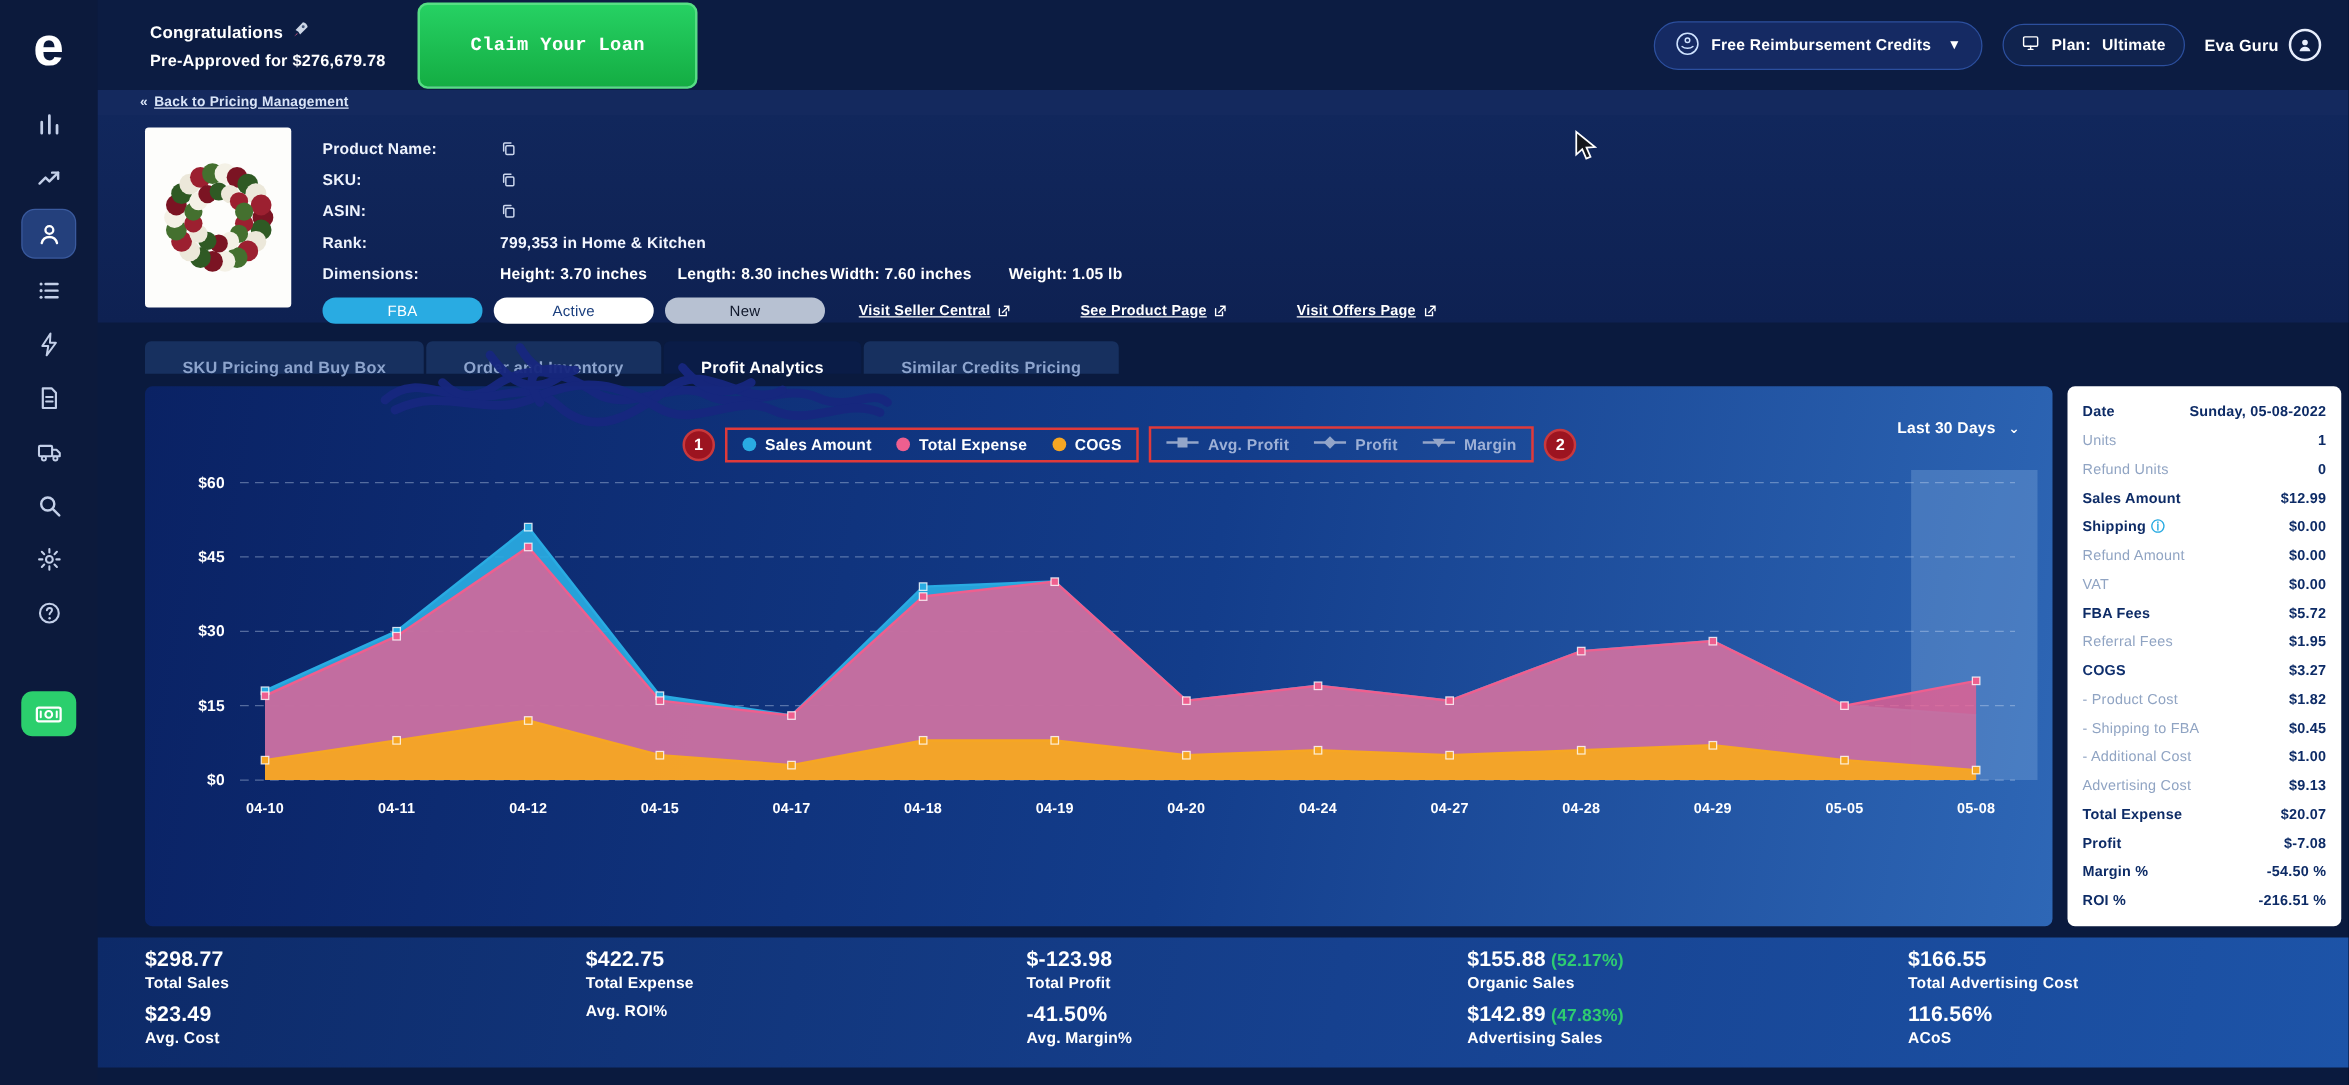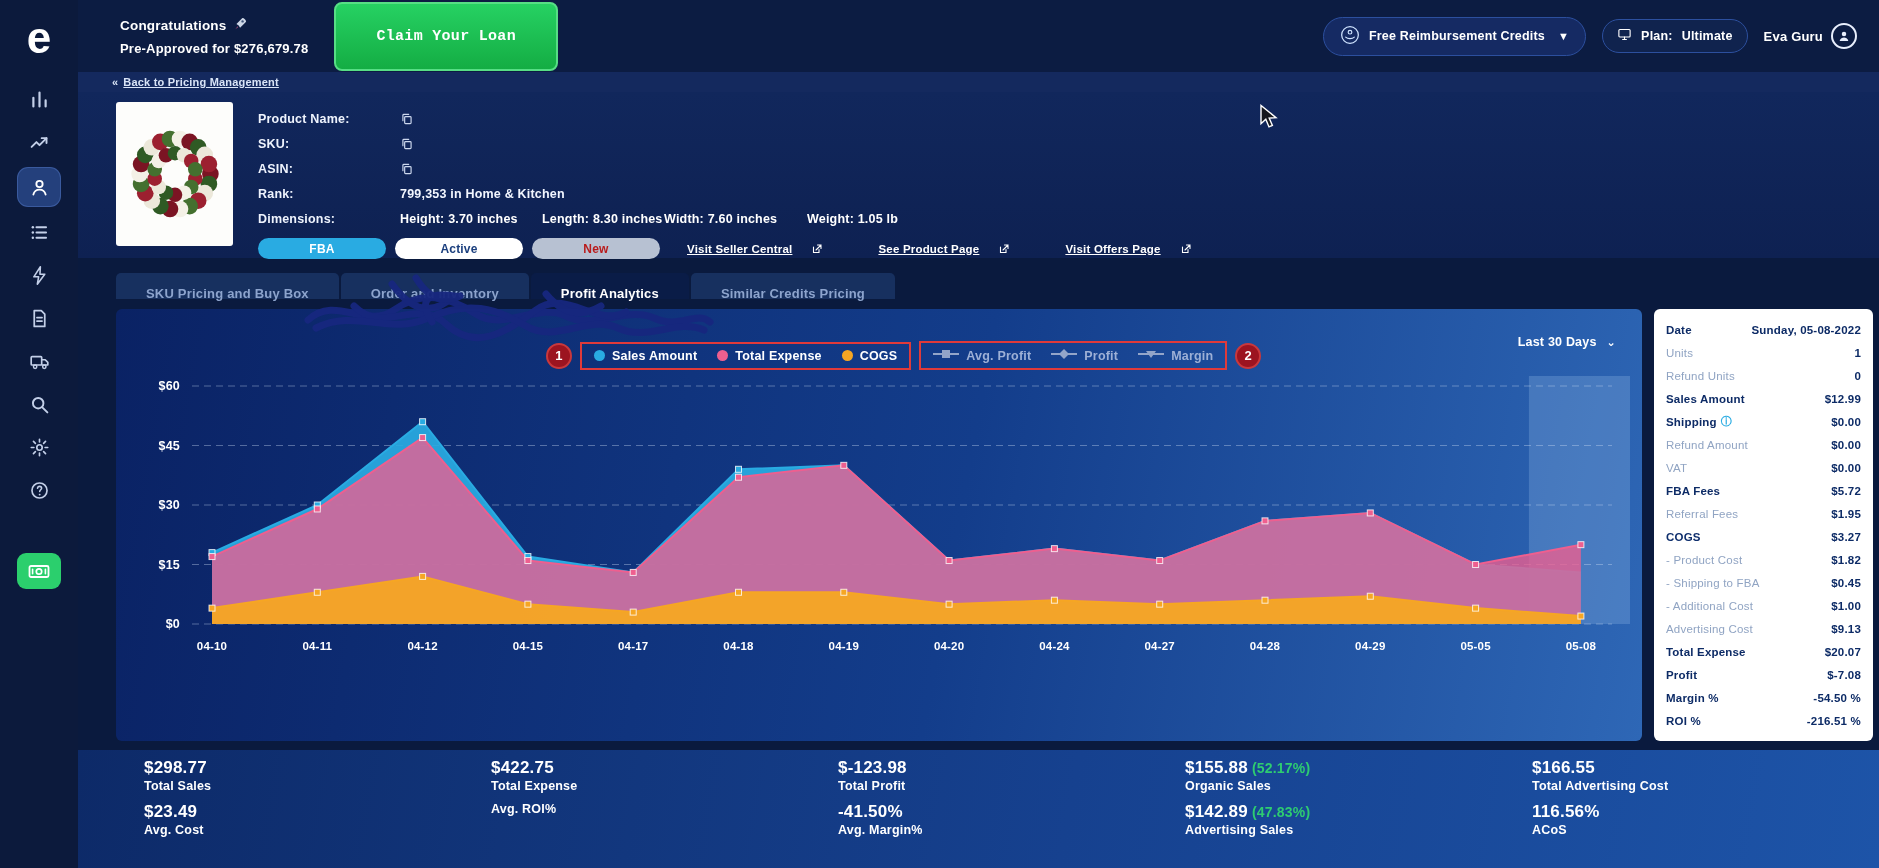--- a/index.html
+++ b/index.html
@@ -42,26 +42,26 @@
   .prod-info{margin-left:142px;padding-top:4px}
   .p-row{display:flex;align-items:center;height:25px;font-size:12.5px}
   .p-label{width:142px;font-weight:700;color:#eef3fd}
   .copy-ic{color:#cdd8ee;cursor:pointer;display:flex}
   .copy-ic svg{width:14px;height:14px}
   .p-value{color:#f2f6ff}
   .dims{display:flex;gap:0;font-weight:700}
   .dims .dim{width:142px;white-space:nowrap}
   .dims .dim:nth-child(2){width:122px}.dims .dim:nth-child(3){width:143px}
   .badge-row{display:flex;align-items:center;margin-top:7px;gap:9px}
-  .badge{width:128px;height:21px;border-radius:11px;display:flex;align-items:center;justify-content:center;font-size:12px;font-weight:700;cursor:pointer}
+  .badge{width:128px;height:21px;border-radius:11px;display:flex;align-items:center;justify-content:center;font-size:12px;font-weight:400;cursor:pointer}
   .badge.fba{background:#29abe2;color:#fff}
   .badge.active{background:#fff;color:#1b3f7e}
-  .badge.new{background:#b7c1d2;color:#b91c1c}
+  .badge.new{background:#b7c1d2;color:#0f172a}
   .prod-links{display:flex;gap:55px;margin-left:18px}
-  .prod-link{display:flex;align-items:center;gap:19px;font-size:11.5px;font-weight:700;color:#fff;text-decoration:underline;cursor:pointer;white-space:nowrap}
+  .prod-link{display:flex;align-items:center;gap:5px;font-size:11.5px;font-weight:700;color:#fff;text-decoration:underline;cursor:pointer;white-space:nowrap}
   .prod-link svg{width:12px;height:12px}
 
   
   .tabs{position:absolute;left:116px;top:273px;display:flex;z-index:4}
   .tab{height:26px;line-height:34px;padding:4px 30px;background:#17305f;color:#8da4cd;font-size:13px;font-weight:700;border-radius:5px 5px 0 0;margin-right:2px;cursor:pointer}
   .tab.active{background:#0a1c47;color:#fff}
 
   
   .chart-panel{position:absolute;left:116px;top:309px;width:1526px;height:432px;border-radius:6px;background:linear-gradient(100deg,#0a2264 0%,#133d8b 55%,#2e67b6 100%);z-index:3;overflow:hidden}
   .range-selector{position:absolute;right:26px;top:26px;font-size:12.5px;font-weight:700;color:#fff;cursor:pointer;display:flex;align-items:center;gap:6px}
@@ -78,21 +78,21 @@
   
   .side-panel{position:absolute;left:1654px;top:309px;width:219px;height:432px;background:#fff;border-radius:6px;padding:9px 12px;z-index:4}
   .sp-row{display:flex;justify-content:space-between;align-items:center;height:23px;font-size:11.5px}
   .sp-label{color:#0f2f6d;font-weight:600;display:flex;align-items:center;gap:4px}
   .sp-row.muted .sp-label{color:#90a4c3;font-weight:400}
   .sp-row.bold .sp-label{font-weight:700;color:#0d2b66}
   .sp-value{color:#0d2b66;font-weight:700}
   .info-icon{color:#29abe2;font-size:11px;cursor:pointer}
 
   
-  .bottom-stats{position:absolute;left:78px;top:750px;width:1801px;height:118px;background:linear-gradient(100deg,#0d2a68 0%,#16418f 55%,#1d54a8 100%);display:flex;padding:8px 0 0 66px;z-index:3}
+  .bottom-stats{position:absolute;left:78px;top:750px;width:1801px;height:104px;background:linear-gradient(100deg,#0d2a68 0%,#16418f 55%,#1d54a8 100%);display:flex;padding:8px 0 0 38px;z-index:3}
   .stat-col{width:357px}
   .stat-block{margin-bottom:9px}
   .stat-value{font-size:17px;font-weight:700;color:#fff}
   .stat-extra{color:#2ecc71;font-size:14px;font-weight:700}
   .stat-label{font-size:12.5px;font-weight:700;color:#fff;margin-top:1px}
 
   
   .scribble{position:absolute;left:296px;top:264px;z-index:30;pointer-events:none}
   .cursor{position:absolute;left:1258px;top:104px;z-index:60;pointer-events:none}
 </style>

